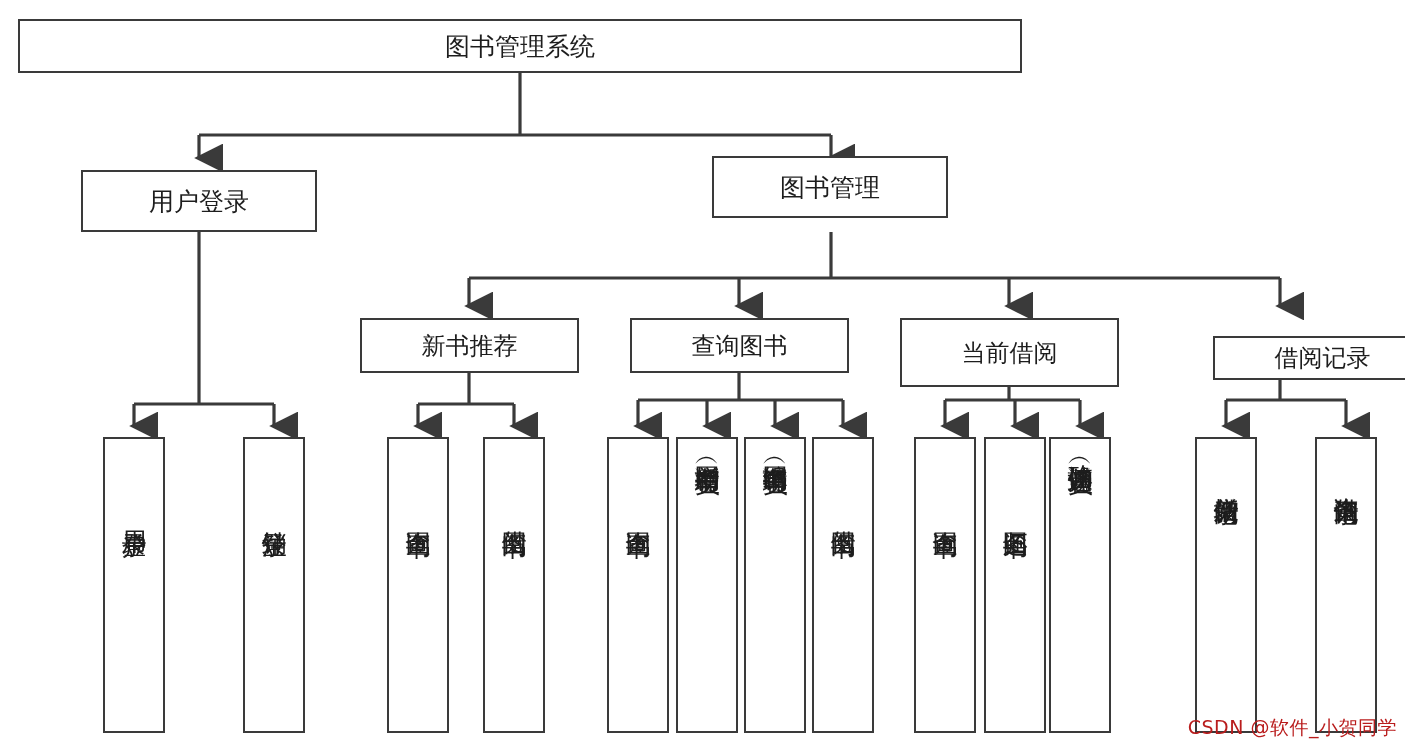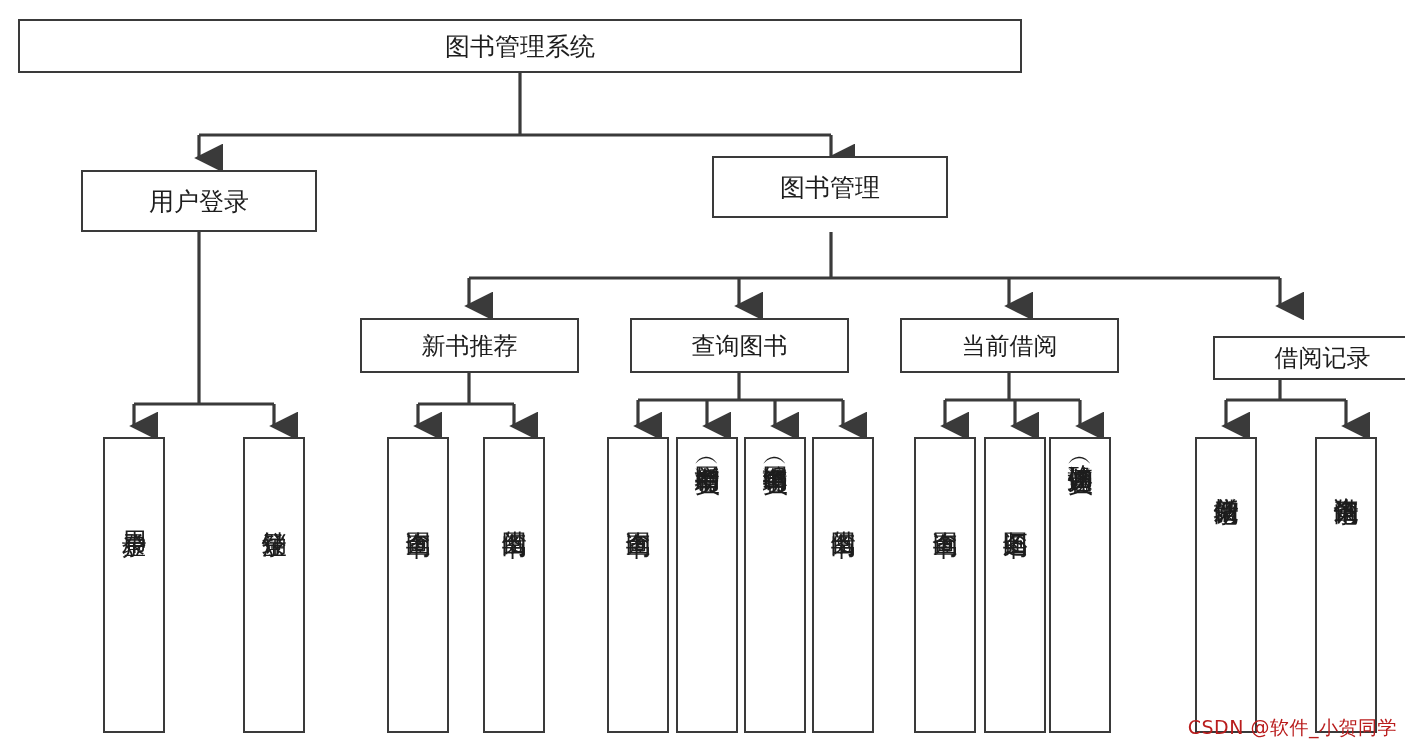--- a/index.html
+++ b/index.html
@@ -135,21 +135,21 @@
   <div class="node lvl2" style="left:712px; top:156px; width:236px; height:62px;">
     <span>图书管理</span>
   </div>
 
   <div class="node lvl3" style="left:360px; top:318px; width:219px; height:55px;">
     <span>新书推荐</span>
   </div>
   <div class="node lvl3" style="left:630px; top:318px; width:219px; height:55px;">
     <span>查询图书</span>
   </div>
-  <div class="node lvl3" style="left:900px; top:318px; width:219px; height:55px;">
+  <div class="node lvl3" style="left:900px; top:318px; width:219px; height:69px;">
     <span>当前借阅</span>
   </div>
   <div class="node lvl3" style="left:1171px; top:336px; width:219px; height:44px;margin-left:42px;">
     <span>借阅记录</span>
   </div>
 
   <div class="node leaf short" style="left:103px; top:437px; width:62px; height:296px;">
     <span class="vtext" style="margin-top:72px;">用户登录</span>
   </div>
   <div class="node leaf short" style="left:243px; top:437px; width:62px; height:296px;">

